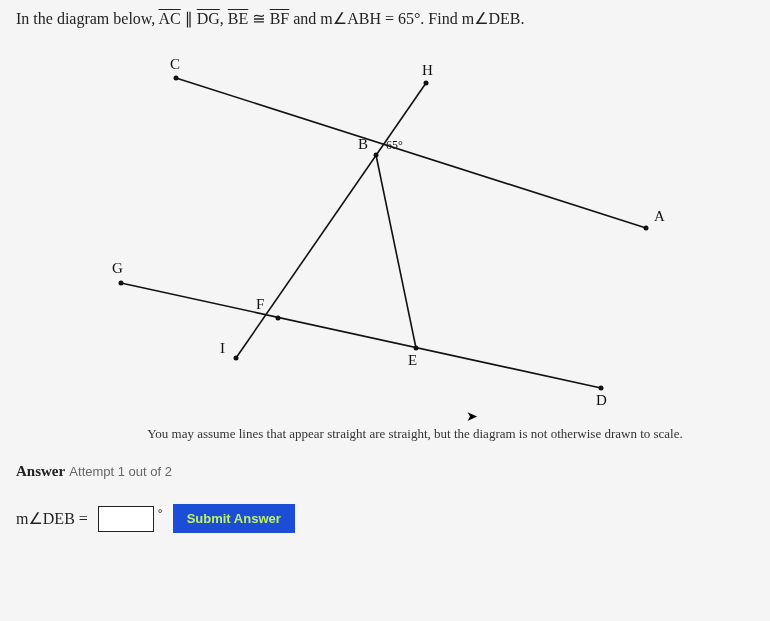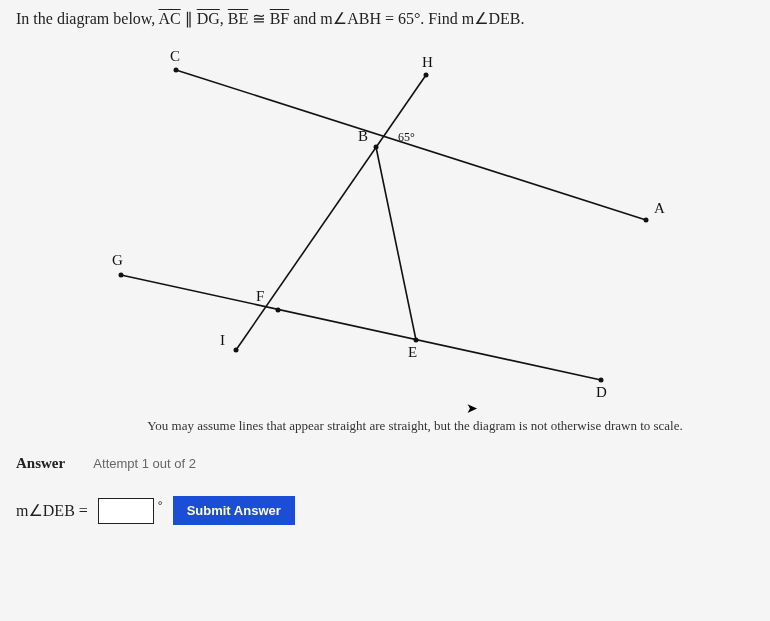--- a/index.html
+++ b/index.html
@@ -8,20 +8,21 @@
       background: #f5f5f5;
       width: 770px;
       height: 621px;
       padding: 8px 16px;
       color: #222;
       position: relative;
     }
     .problem-statement {
       font-size: 16px;
       line-height: 1.4;
+      margin-bottom: 8px;
     }
     .overline { text-decoration: overline; }
     .diagram-container {
       position: relative;
       width: 740px;
       height: 380px;
       margin-left: 40px;
     }
     svg { position: absolute; left: 0; top: 0; }
     .point-label {
@@ -43,40 +44,40 @@
       font-family: Georgia, serif;
     }
     .answer-section {
       margin-top: 18px;
       font-family: Arial, sans-serif;
     }
     .answer-title {
       font-size: 15px;
     }
     .answer-title strong { font-weight: bold; font-family: Georgia, serif; margin-top: 8px; }
-    .attempt { color: #666; font-size: 13px; margin-left: 24px; }
+    .attempt { color: #666; font-size: 13px; margin-left: 0; }
     .answer-input-row {
       margin-top: 24px;
       display: flex;
       align-items: center;
       gap: 10px;
     }
     .answer-lhs { font-family: Georgia, serif; font-size: 16px; }
     .answer-input {
       width: 56px;
       height: 26px;
       border: 1px solid #222;
       font-size: 14px;
       padding: 2px 4px;
       background: #fff;
     }
     .degree { font-size: 12px; margin-left: -6px; margin-top: -10px;}
     .submit-btn {
       background: #1b4dd6;
-      color: #fef9c3;
+      color: #bef264;
       border: none;
       font-size: 13px;
       font-weight: bold;
       padding: 7px 14px;
       cursor: pointer;
       font-family: Arial, sans-serif;
     }
     .cursor {
       position: absolute;
       font-size: 14px;
@@ -108,21 +109,21 @@
     <circle cx="65" cy="245" r="2.5" fill="#111"></circle>
     <circle cx="222" cy="280" r="2.5" fill="#111"></circle>
     <circle cx="180" cy="320" r="2.5" fill="#111"></circle>
     <circle cx="360" cy="310" r="2.5" fill="#111"></circle>
     <circle cx="545" cy="350" r="2.5" fill="#111"></circle>
   </svg>
 
   <div class="point-label" style="left:114px; top:18px;">C</div>
   <div class="point-label" style="left:366px; top:24px;">H</div>
   <div class="point-label" style="left:302px; top:98px;">B</div>
-  <div class="angle-label" style="left:342px; top:100px;">65°</div>
+  <div class="angle-label" style="left:330px; top:100px;">65°</div>
   <div class="point-label" style="left:598px; top:170px;">A</div>
   <div class="point-label" style="left:56px; top:222px;">G</div>
   <div class="point-label" style="left:200px; top:258px;">F</div>
   <div class="point-label" style="left:164px; top:302px;">I</div>
   <div class="point-label" style="left:352px; top:314px;">E</div>
   <div class="point-label" style="left:540px; top:354px;">D</div>
 
   <div class="cursor" style="left:410px; top:370px;">➤</div>
 </div>
 

